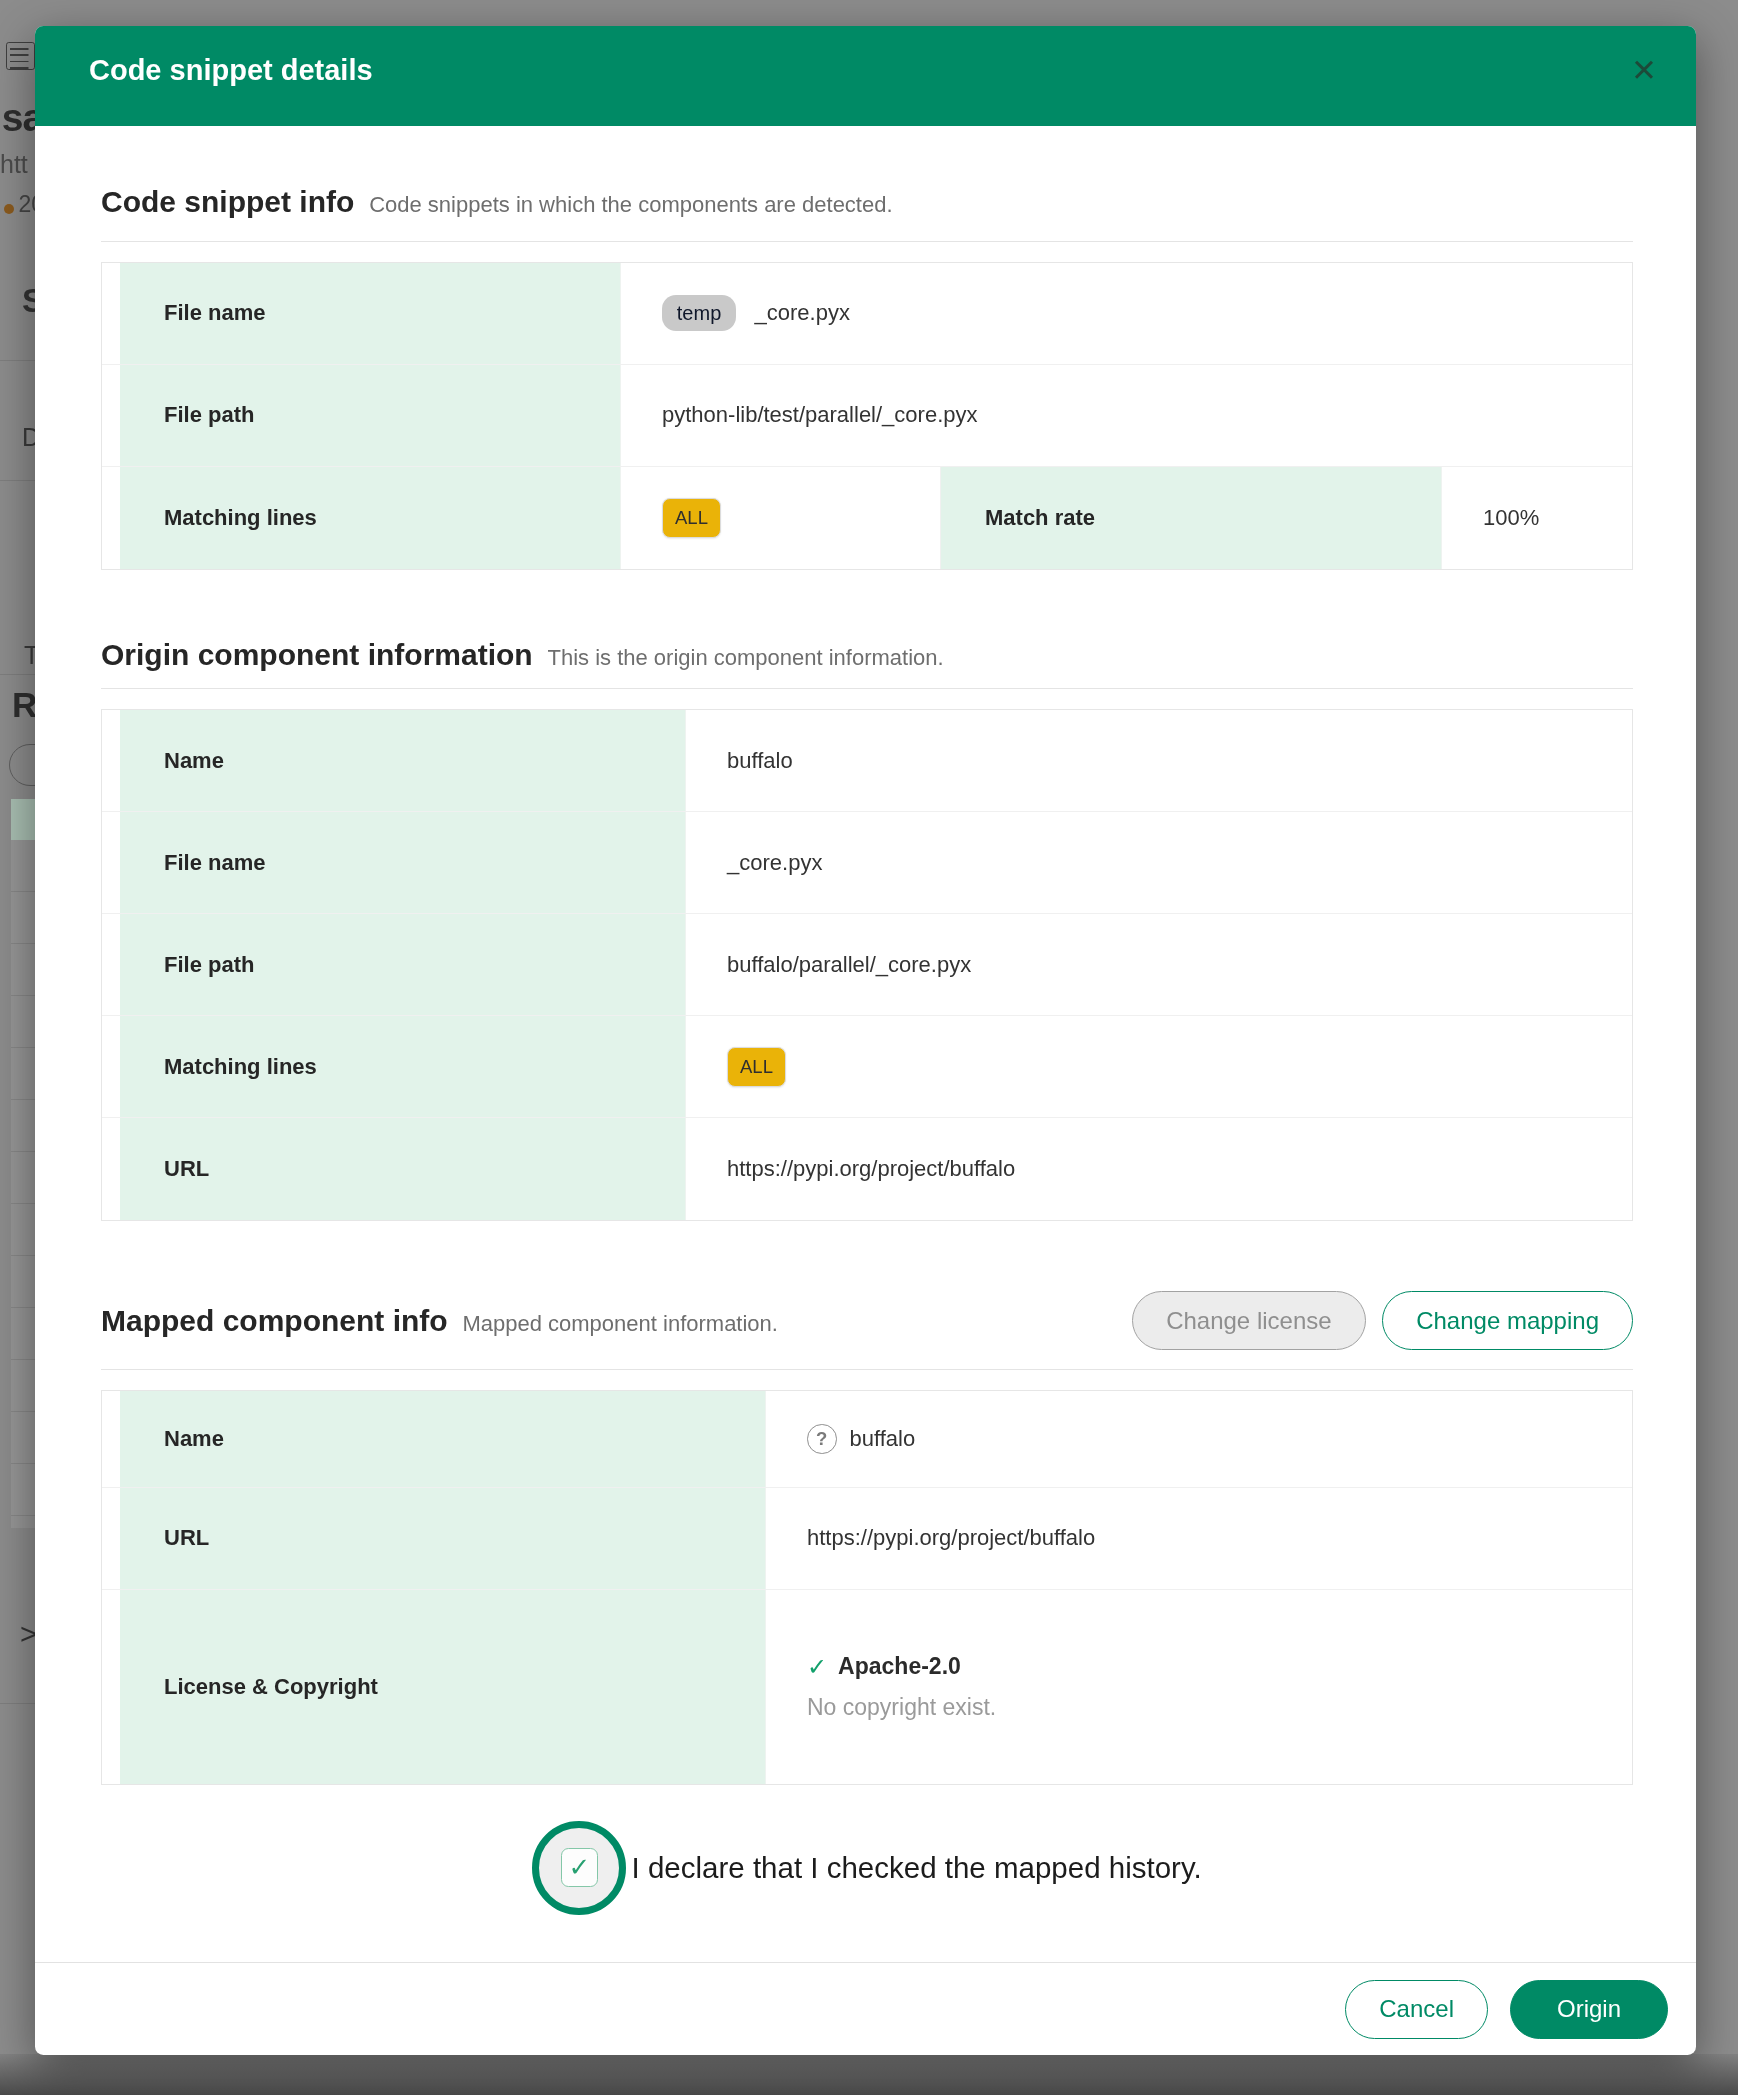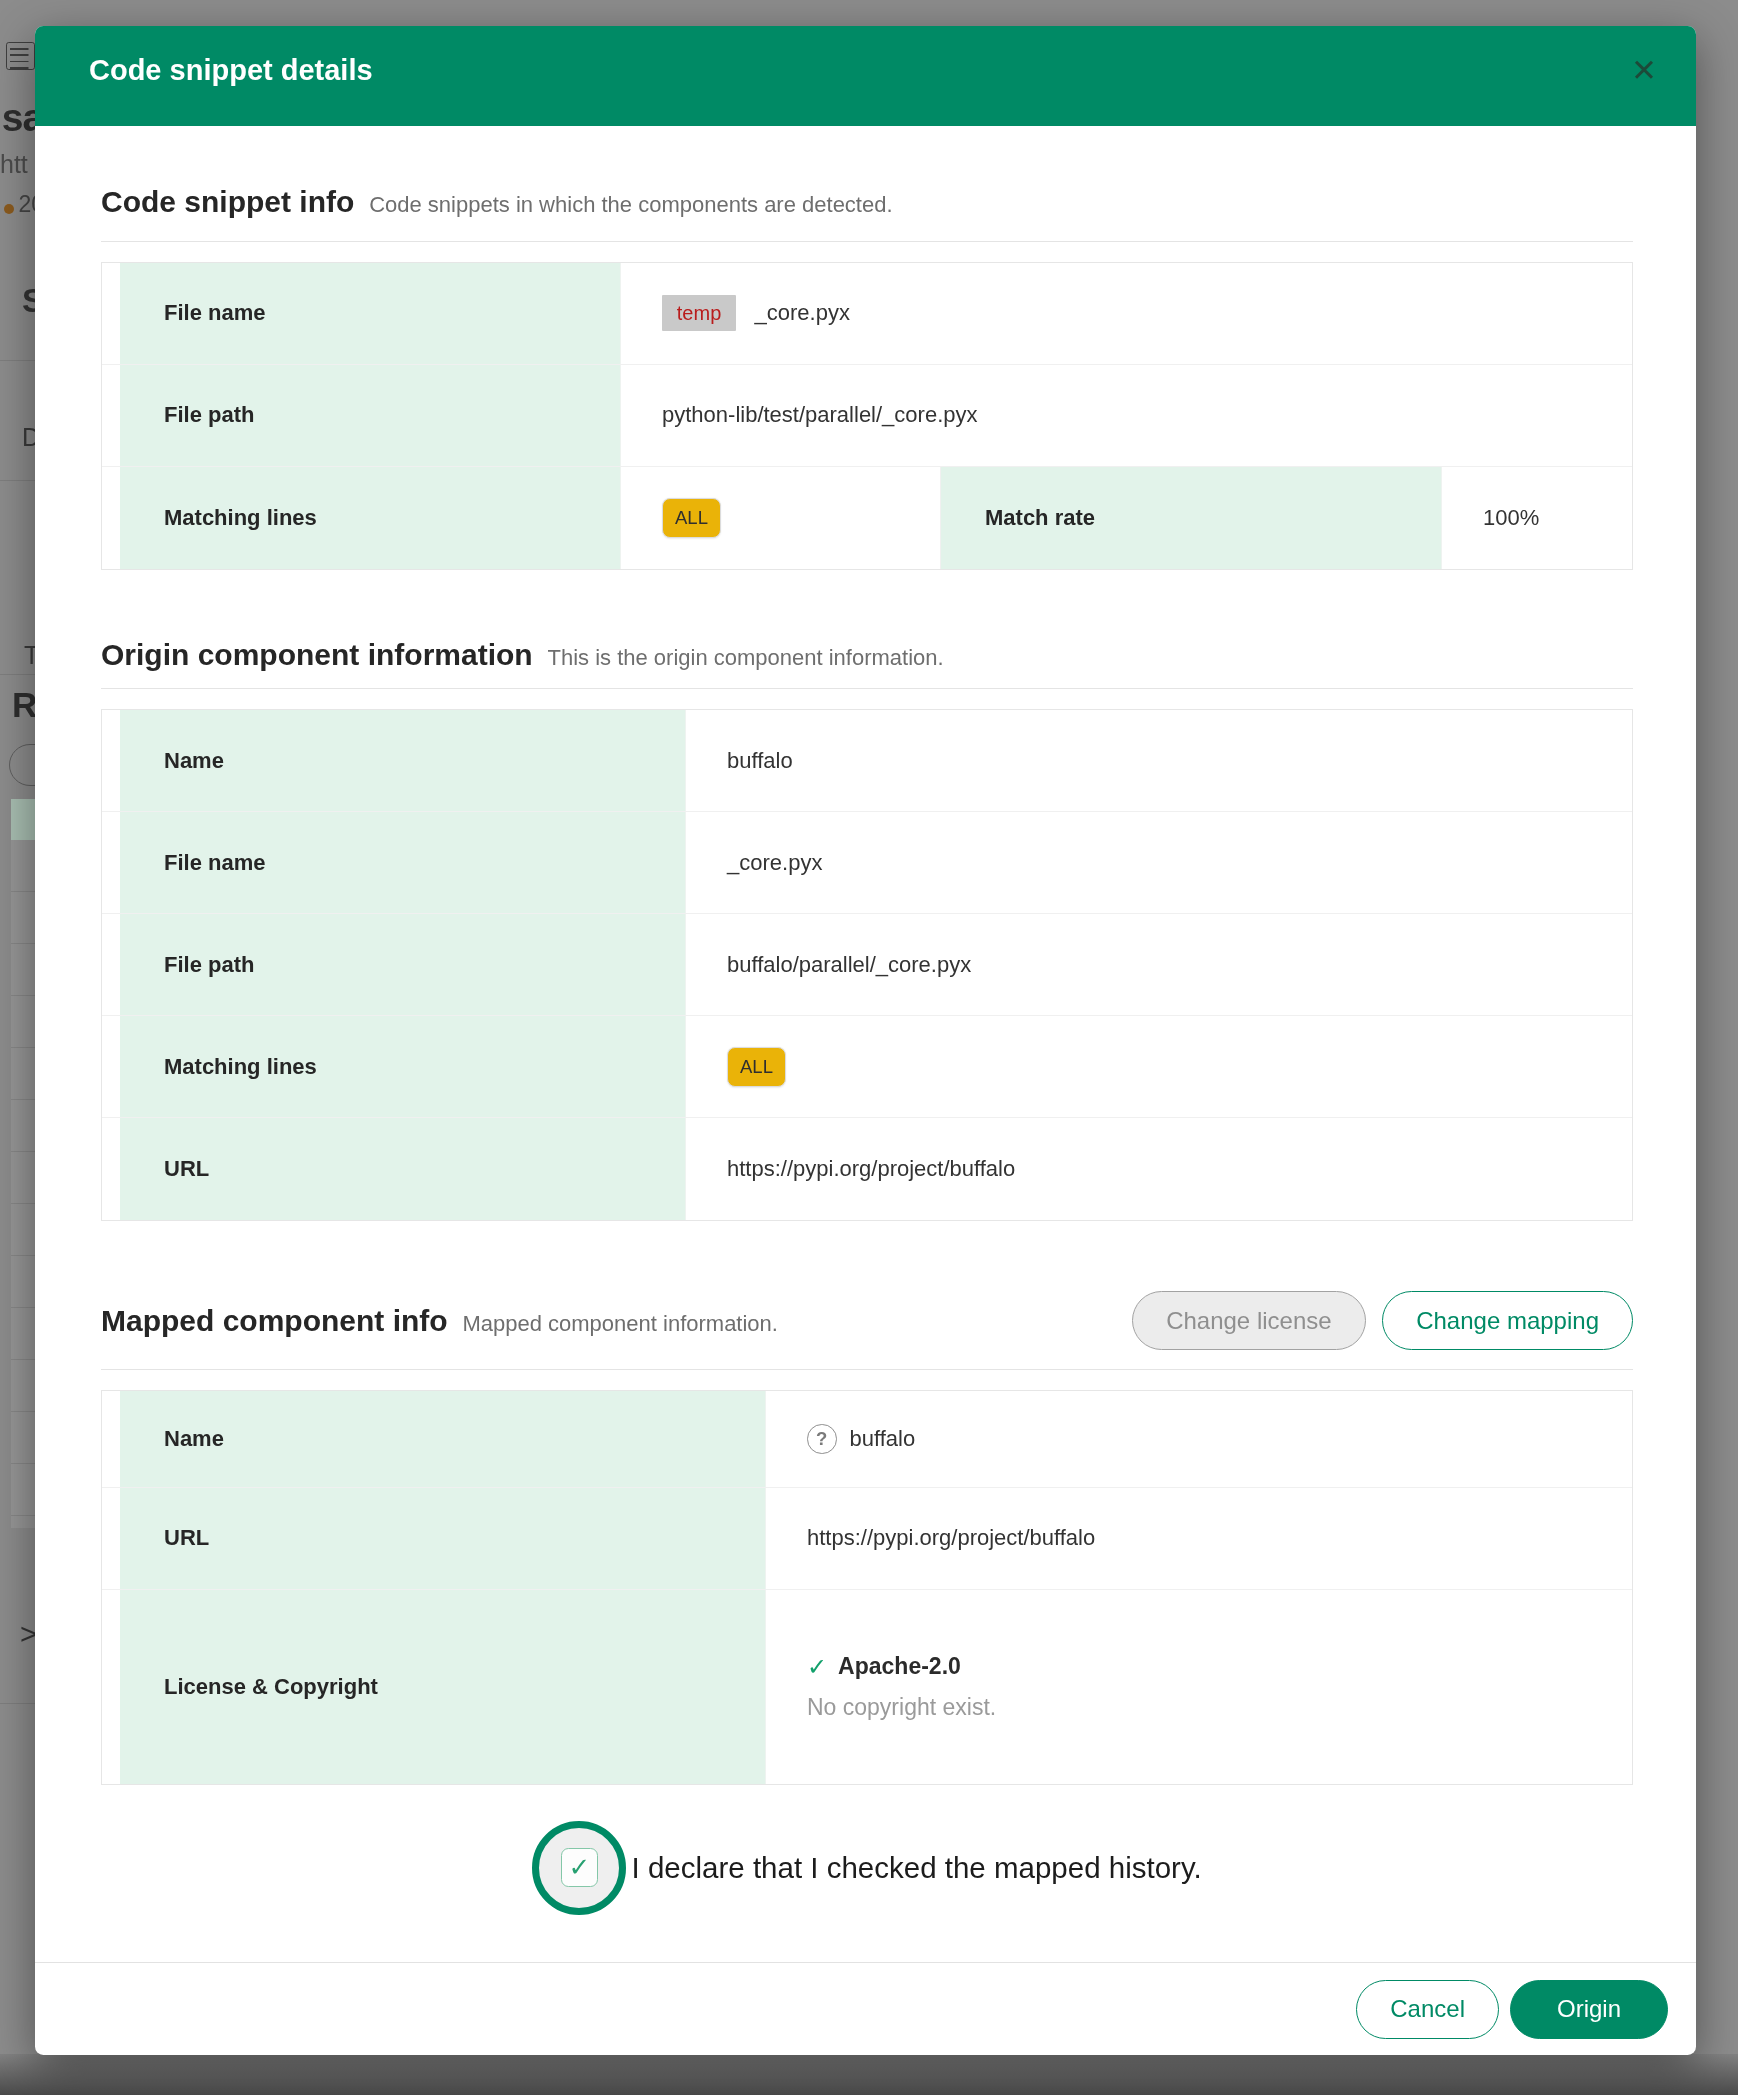--- a/index.html
+++ b/index.html
@@ -62,22 +62,22 @@
     font-size:22px; font-weight:700; color:#262626; border-right:0.9px solid #eef3f0; }
   .vcell { display:flex; align-items:center; padding-left:41px; font-size:22px; color:#333;
     background:#fff; flex:1; }
 
   .t1 .lcell { width:501px; flex:0 0 501px; }
   .t1 .row { min-height:102px; }
   .t2 .lcell { width:566px; flex:0 0 566px; }
   .t2 .row { min-height:102px; }
   .t3 .lcell { width:646px; flex:0 0 646px; }
 
-  .badge-temp { background:#c9c9c9; color:#b91c1c; font-size:20px; padding:6.5px 14.8px;
-    border-radius:1px; margin-right:18.5px;text-align:center; }
+  .badge-temp { background:#c9c9c9; color:#0f172a; font-size:20px; padding:6.5px 14.8px;
+    border-radius:14px; margin-right:18.5px;text-align:center; }
   .badge-all { display:inline-block; border:1.8px solid #dcdcdc; background:#eab308;
     border-radius:8px; padding:8.3px 12px; font-size:18.5px; color:#2f2f2f;
     box-shadow:0 0.9px 1.8px rgba(0,0,0,.08); }
 
   .split-mid { width:320px; flex:0 0 320px; border-right:0.9px solid #f0f0f0; }
   .split-l2 { width:429px; flex:0 0 429px; }
 
   .sec3-row { display:flex; align-items:center; margin-top:70px; }
   .sec3-btns { margin-left:auto; display:flex; gap:16.6px; }
   .pill { height:59px; border-radius:29.5px; font-size:24px; padding:0 33px;
@@ -100,21 +100,21 @@
   .cursor-ring { width:94px; height:94px; border-radius:50%; border:7.4px solid #008a65;
     background:#efefef; display:flex; align-items:center; justify-content:center;
     position:relative; z-index:2; flex:0 0 94px; }
   .decl-checkbox { width:37px; height:39px; border:1.8px solid #84c7a8; border-radius:7.4px;
     background:#fdfdfd; display:flex; align-items:center; justify-content:center; cursor:pointer; }
   .decl-check { color:#27a071; font-size:26px; }
   .decl-label { font-size:29.5px; color:#1c1c1c; margin-left:-14.8px; position:relative; z-index:1;
     padding-left:20px; }
 
   .modal-footer { flex:0 0 93px; margin-top:auto; border-top:0.9px solid #e2e2e2;
-    display:flex; align-items:center; justify-content:flex-end; gap:11px; padding-right:28px; }
+    display:flex; align-items:center; justify-content:flex-end; gap:22px; padding-right:28px; }
   .btn-cancel { min-width:140px; }
   .btn-confirm { background:#008a65; color:#fff; border:1.8px solid #008a65; min-width:158px; }
 </style>
 </head>
 <body>
 
 <div class="backdrop">
   <div class="bd-left">
     <div class="bd-doc-icon"></div>
     <div class="bd-sa">sa</div>

